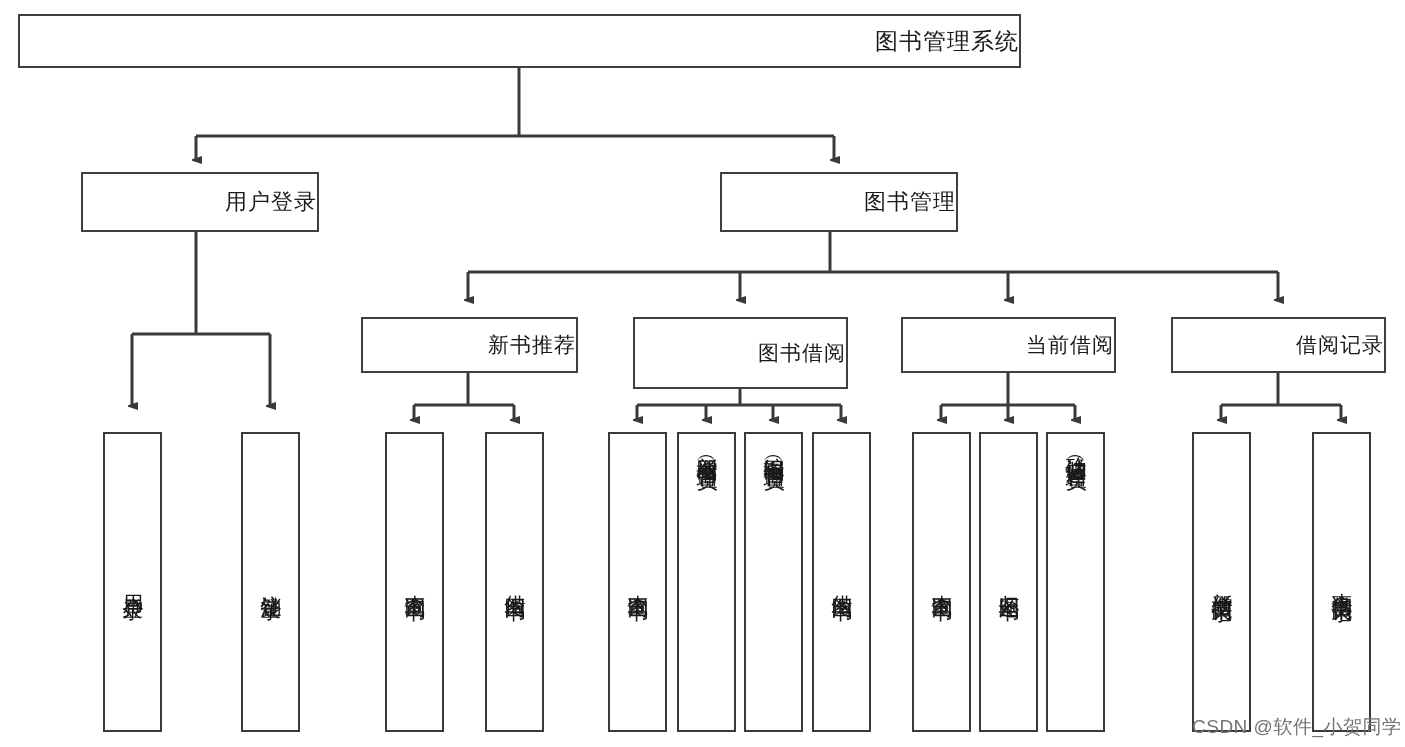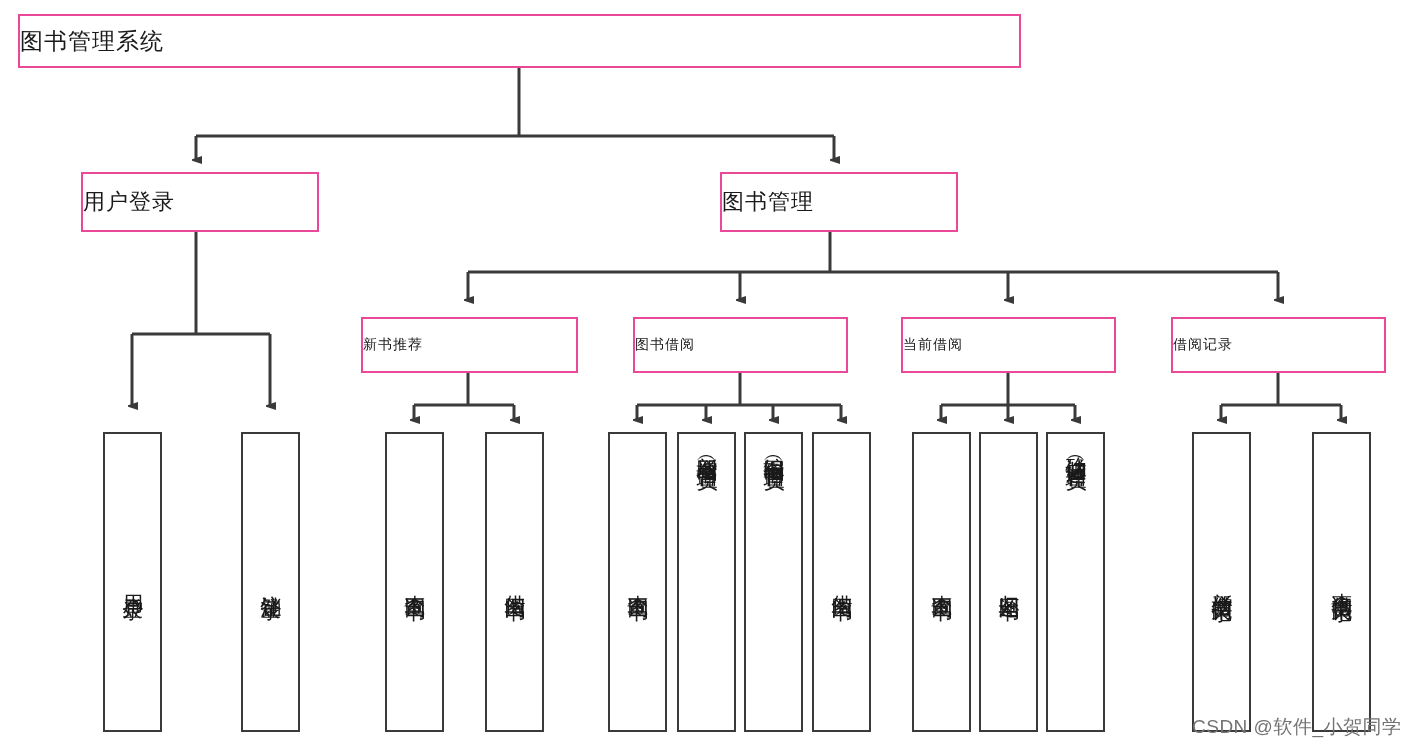--- a/index.html
+++ b/index.html
@@ -21,38 +21,38 @@
     position: absolute;
     left: 0;
     top: 0;
     width: 1405px;
     height: 747px;
     pointer-events: none;
   }
   .node {
     position: absolute;
     box-sizing: border-box;
-    border: 2px solid #ec4899;
+    border: 2px solid #404040;
     background: #ffffff;
     color: #1a1a1a;
     display: flex;
     align-items: center;
-    justify-content: flex-start;
+    justify-content: flex-end;
     text-align: center;
   }
   .node.root {
     font-size: 23px;
     letter-spacing: 1px;
   }
   .node.level1 {
     font-size: 22px;
     letter-spacing: 1px;
   }
   .node.level2 {
-    font-size: 14px;
+    font-size: 21px;
     letter-spacing: 1px;
   }
   .leaf {
     position: absolute;
     box-sizing: border-box;
     border: 2px solid #3a3a3a;
     background: #ffffff;
     color: #1a1a1a;
     display: flex;
     justify-content: center;
@@ -143,21 +143,21 @@
   <div class="node level1" style="left:81px; top:172px; width:238px; height:60px;">
     <span>用户登录</span>
   </div>
   <div class="node level1" style="left:711px; top:172px; width:238px; height:60px;margin-left:9px;">
     <span>图书管理</span>
   </div>
 
   <div class="node level2" style="left:361px; top:317px; width:217px; height:56px;">
     <span>新书推荐</span>
   </div>
-  <div class="node level2" style="left:633px; top:317px; width:215px; height:56px;">
+  <div class="node level2" style="left:633px; top:317px; width:215px; height:72px;">
     <span>图书借阅</span>
   </div>
   <div class="node level2" style="left:1171px; top:317px; width:215px; height:56px;">
     <span>借阅记录</span>
   </div>
   <div class="node level2" style="left:901px; top:317px; width:215px; height:56px;">
     <span>当前借阅</span>
   </div>
 
   <div class="leaf mid" style="left:103px; top:432px; width:59px; height:300px;">

